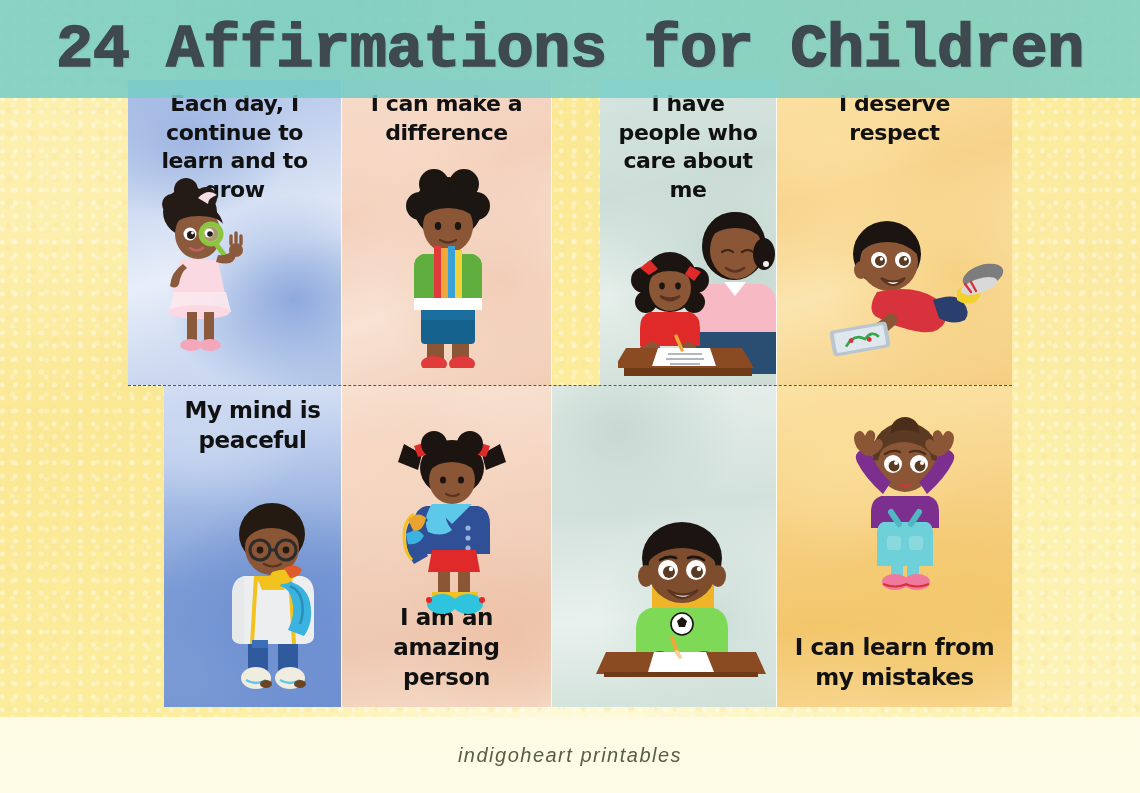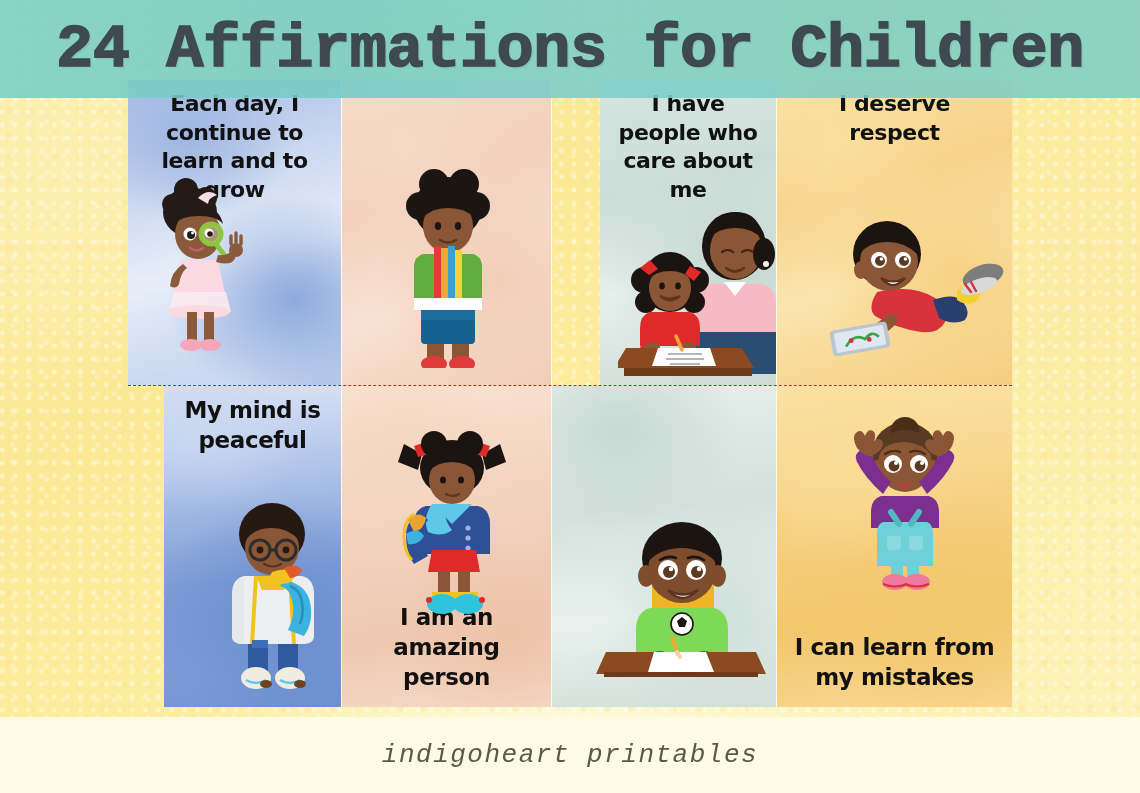--- a/index.html
+++ b/index.html
@@ -91,21 +91,21 @@
   .fs-22{font-size:22px;}
   .fs-23{font-size:23px;}
 
   
   .fig{position:absolute;z-index:5;}
 
   
   .footer{position:absolute;left:0;bottom:0;width:1140px;height:76px;z-index:8;
     background:linear-gradient(180deg,#fdfbe4 0%,#fdfbe6 100%);
     display:flex;align-items:center;justify-content:center;}
-  .watermark{font-family:Liberation Mono, monospace;font-style:italic;font-size:26px;
+  .watermark{font-family:Liberation Sans, sans-serif;font-style:italic;font-size:20px;
     color:#4b4f34;letter-spacing:1.5px;opacity:.92;}
 </style>
 </head>
 <body>
 
 <div id="sheet">
 
   <div class="paper"></div>
 
   <div class="grid">
@@ -138,20 +138,21 @@
         <path d="M85 68 v-8 M90 66 v-9 M95 68 v-8" stroke="#8b5a3c" stroke-width="3.4" stroke-linecap="round"></path>
         <rect x="41" y="136" width="10" height="28" fill="#8b5a3c"></rect>
         <rect x="58" y="136" width="10" height="28" fill="#8b5a3c"></rect>
         <ellipse cx="45" cy="169" rx="11" ry="6" fill="#f4a7bb"></ellipse>
         <ellipse cx="64" cy="169" rx="11" ry="6" fill="#f4a7bb"></ellipse>
       </svg>
     </div>
     <div class="gap-v"></div>
 
     <div class="card w-peach">
+      <div class="card-text t-top fs-22">I can make a difference</div>
       <svg class="fig" style="left:48px;top:88px;" width="120" height="200" viewBox="0 0 120 200">
         <ellipse cx="58" cy="40" rx="34" ry="31" fill="#1c1613"></ellipse>
         <circle cx="30" cy="38" r="14" fill="#1c1613"></circle>
           <circle cx="86" cy="38" r="14" fill="#1c1613"></circle>
         <circle cx="44" cy="16" r="15" fill="#1c1613"></circle>
           <circle cx="74" cy="16" r="15" fill="#1c1613"></circle>
         <ellipse cx="58" cy="58" rx="25" ry="27" fill="#8a5636"></ellipse>
         <path d="M33 50 q4-22 25-22 q22 0 26 22 q-8-10-26-10 q-17 0-25 10z" fill="#1c1613"></path>
         <ellipse cx="48" cy="58" rx="3.2" ry="4" fill="#1c1613"></ellipse>
         <ellipse cx="68" cy="58" rx="3.2" ry="4" fill="#1c1613"></ellipse>

